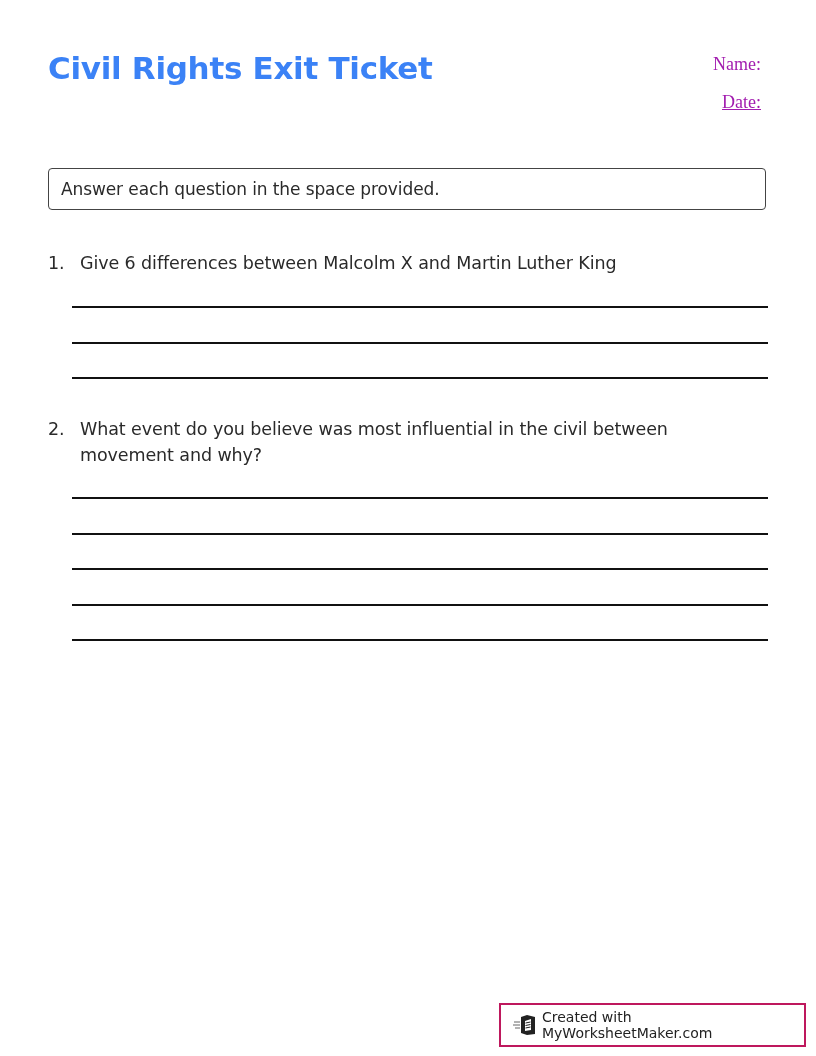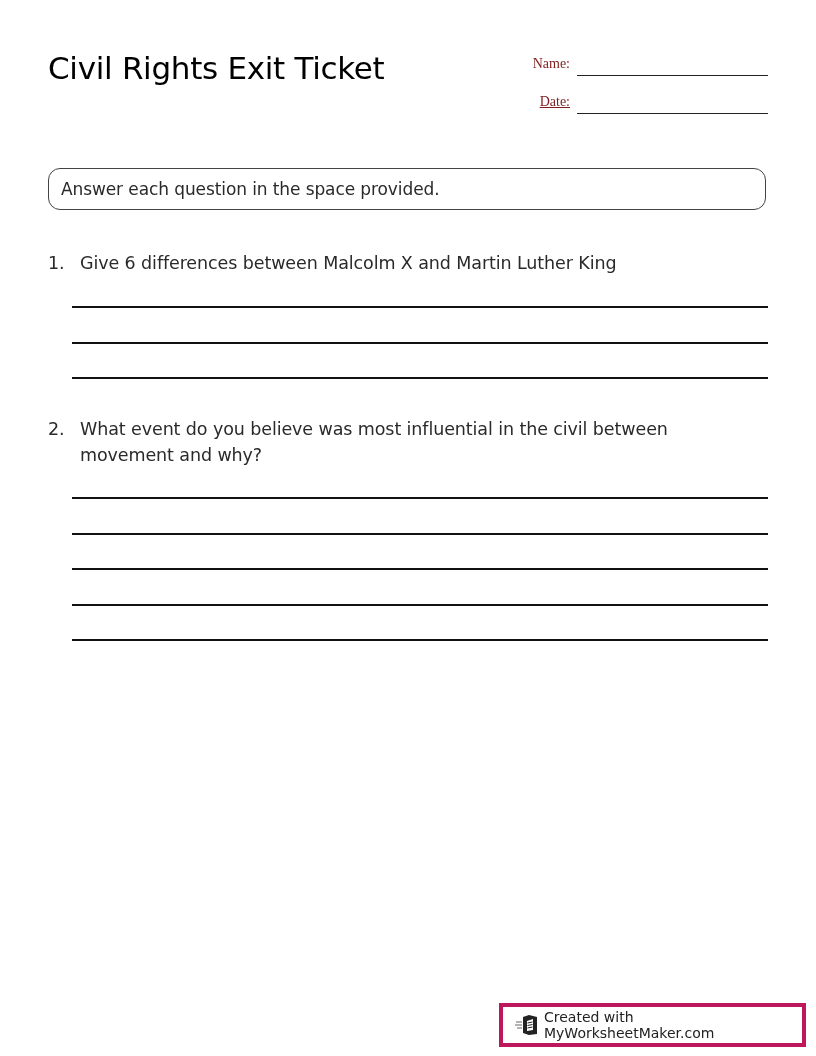--- a/index.html
+++ b/index.html
@@ -13,35 +13,36 @@
       position: relative;
       overflow: hidden;
       color: #222222;
       font-family: "DejaVu Sans", sans-serif;
     }
     .title {
       position: absolute;
       left: 48px;
       top: 48px;
       font-size: 31px;
-      font-weight: normal;
+      font-weight: bold;
       letter-spacing: -0.3px;
-      color: #000000;
+      color: #3b82f6;
       margin: 0;
       line-height: 40px;
     }
     .meta-field {
       position: absolute;
       left: 500px;
       width: 268px;
       display: flex;
       align-items: flex-end;
       font-family: "Liberation Serif", serif;
-      font-size: 14px;
-      color: #7f1d1d;
+      font-size: 18px;
+      color: #a21caf;
+      flex-direction: column;
     }
     .meta-field .meta-label {
       width: 70px;
       text-align: right;
       padding-right: 7px;
       line-height: 20px;
     }
     .meta-field .meta-line {
       flex: 1;
       border-bottom: 1px solid #222;
@@ -51,21 +52,21 @@
     .meta-name { top: 54px; }
     .meta-date { top: 92px; text-decoration: underline; }
 
     .instructions {
       position: absolute;
       left: 48px;
       top: 168px;
       width: 718px;
       height: 42px;
       border: 1px solid #444;
-      border-radius: 12px;
+      border-radius: 4px;
       box-sizing: border-box;
       padding: 0 12px;
       display: flex;
       align-items: center;
       font-size: 17px;
       color: #2a2a2a;
       letter-spacing: -0.1px;
     }
 
     .question {
@@ -102,21 +103,21 @@
     }
     .q1 { top: 250px; }
     .q2 { top: 416px; }
 
     .footer-badge {
       position: absolute;
       left: 499px;
       top: 1003px;
       width: 307px;
       height: 44px;
-      border: 4px solid #be185d;
+      border: 2px solid #be185d;
       box-sizing: border-box;
       display: flex;
       align-items: center;
       padding-left: 12px;
       font-size: 14px;
       color: #222;
       justify-content: center;
     }
     .footer-badge .logo {
       width: 24px;

